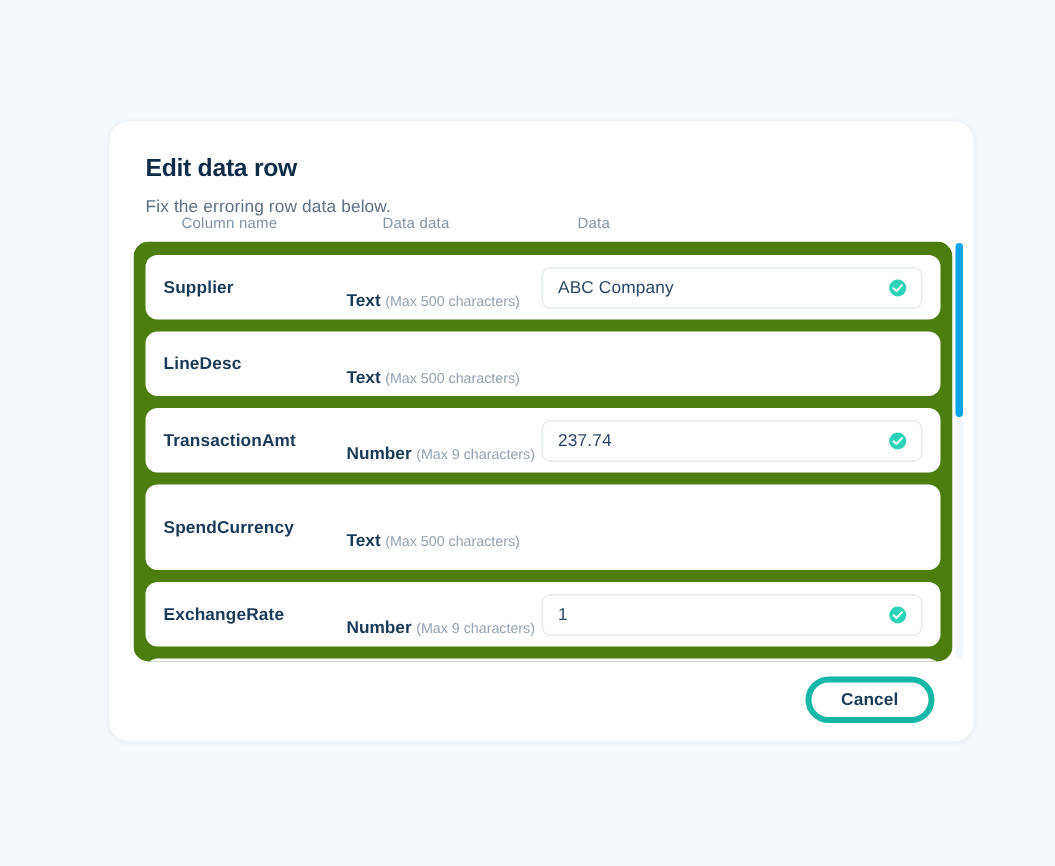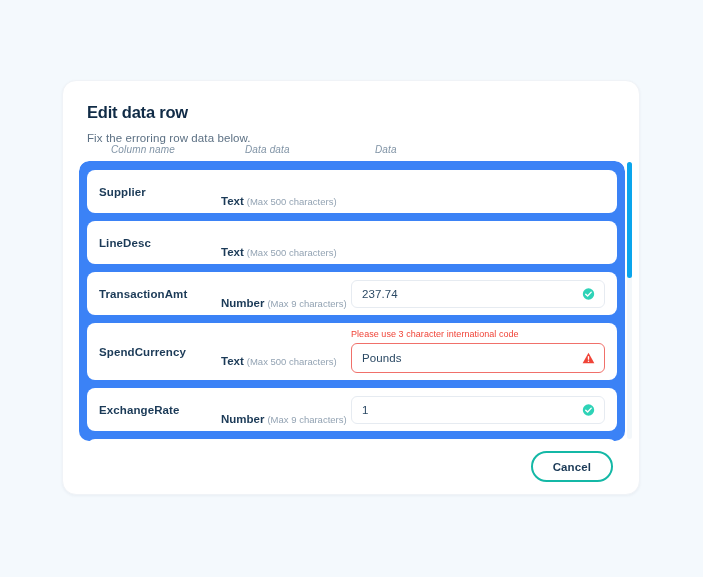--- a/index.html
+++ b/index.html
@@ -18,21 +18,21 @@
 
   .canvas {
     position: relative;
     width: 703px;
     height: 577px;
   }
 
   
   .modal-card {
     position: absolute;
-    left: 62px;
+    left: 72px;
     top: 80px;
     width: 578px;
     height: 415px;
     background: #ffffff;
     border-radius: 14px;
     box-shadow: 0 1px 3px rgba(16,40,70,0.05);
     border: 1px solid #f0f3f7;
   }
 
   .modal-header {
@@ -54,21 +54,20 @@
     letter-spacing: 0.1px;
   }
 
   
   .table-head {
     position: absolute;
     left: 24px;
     top: 63px;
     width: 530px;
     height: 18px;
-    font-style: italic;
   }
 
   .th {
     position: absolute;
     font-size: 10px;
     color: #8194a6;
     letter-spacing: 0.15px;
     white-space: nowrap;
   }
   .th-col-name { left: 24px; }
@@ -80,21 +79,21 @@
     position: absolute;
     left: 16px;
     top: 80px;
     width: 546px;
     height: 280px;
     overflow: hidden;
     border-radius: 10px;
   }
 
   .rows-bg {
-    background: #3b82f6;
+    background: #4d7c0f;
     border-radius: 10px;
     padding: 9px 8px 9px 8px;
     min-height: 100%;
   }
 
   .data-row {
     position: relative;
     display: flex;
     align-items: center;
     background: #ffffff;
@@ -224,21 +223,21 @@
     font-family: "Liberation Sans", sans-serif;
     font-weight: 700;
     letter-spacing: 0.1px;
     border-radius: 18px;
     font-size: 11.5px;
   }
 
   .btn-cancel {
     background: #ffffff;
     color: #1b3a57;
-    border: 2px solid #14b8a6;
+    border: 4px solid #14b8a6;
     height: 31px;
     padding: 0 20px;
   }
 
   .btn-save {
     background: #0ea5f0;
     color: #ffffff;
     height: 33px;
     padding: 0 21px;
     box-shadow: 0 1px 2px rgba(14,165,240,0.25);
@@ -260,20 +259,33 @@
       <span class="th th-col-name">Column name</span>
       <span class="th th-data-type">Data data</span>
       <span class="th th-data">Data</span>
     </div>
 
     <div class="scroll-region">
       <div class="rows-bg" id="rows-container">
           <div class="data-row">
             <div class="cell-col-name">Supplier</div>
             <div class="cell-data-type"><span class="dtype-name">Text</span><span class="dtype-max">(Max 500 characters)</span></div>
+            <div class="cell-data">
+              <div class="field-wrap">
+                <div class="field">
+                  <span class="field-value">ABC Company</span>
+                  <span class="status-icon">
+                    <svg width="13" height="13" viewBox="0 0 16 16">
+                      <circle cx="8" cy="8" r="7" fill="#2ed3b7"></circle>
+                      <path d="M4.6 8.2 L6.9 10.4 L11.4 5.7" fill="none" stroke="#ffffff" stroke-width="1.7" stroke-linecap="round" stroke-linejoin="round"></path>
+                    </svg>
+                  </span>
+                </div>
+              </div>
+            </div>
           </div>
           <div class="data-row">
             <div class="cell-col-name">LineDesc</div>
             <div class="cell-data-type"><span class="dtype-name">Text</span><span class="dtype-max">(Max 500 characters)</span></div>
           </div>
           <div class="data-row">
             <div class="cell-col-name">TransactionAmt</div>
             <div class="cell-data-type"><span class="dtype-name">Number</span><span class="dtype-max">(Max 9 characters)</span></div>
             <div class="cell-data">
               <div class="field-wrap">
@@ -285,35 +297,20 @@
                       <path d="M4.6 8.2 L6.9 10.4 L11.4 5.7" fill="none" stroke="#ffffff" stroke-width="1.7" stroke-linecap="round" stroke-linejoin="round"></path>
                     </svg>
                   </span>
                 </div>
               </div>
             </div>
           </div>
           <div class="data-row has-error">
             <div class="cell-col-name">SpendCurrency</div>
             <div class="cell-data-type"><span class="dtype-name">Text</span><span class="dtype-max">(Max 500 characters)</span></div>
-            <div class="cell-data">
-              <div class="field-wrap">
-                <div class="field-error-msg">Please use 3 character international code</div>
-                <div class="field error">
-                  <span class="field-value">Pounds</span>
-                  <span class="status-icon">
-                    <svg width="13" height="13" viewBox="0 0 16 16">
-                      <path d="M8 1.6 L15.2 14.4 L0.8 14.4 Z" fill="#f04438"></path>
-                      <rect x="7.15" y="5.6" width="1.7" height="4.7" rx="0.85" fill="#ffffff"></rect>
-                      <circle cx="8" cy="12.1" r="0.95" fill="#ffffff"></circle>
-                    </svg>
-                  </span>
-                </div>
-              </div>
-            </div>
           </div>
           <div class="data-row">
             <div class="cell-col-name">ExchangeRate</div>
             <div class="cell-data-type"><span class="dtype-name">Number</span><span class="dtype-max">(Max 9 characters)</span></div>
             <div class="cell-data">
               <div class="field-wrap">
                 <div class="field">
                   <span class="field-value">1</span>
                   <span class="status-icon">
                     <svg width="13" height="13" viewBox="0 0 16 16">

